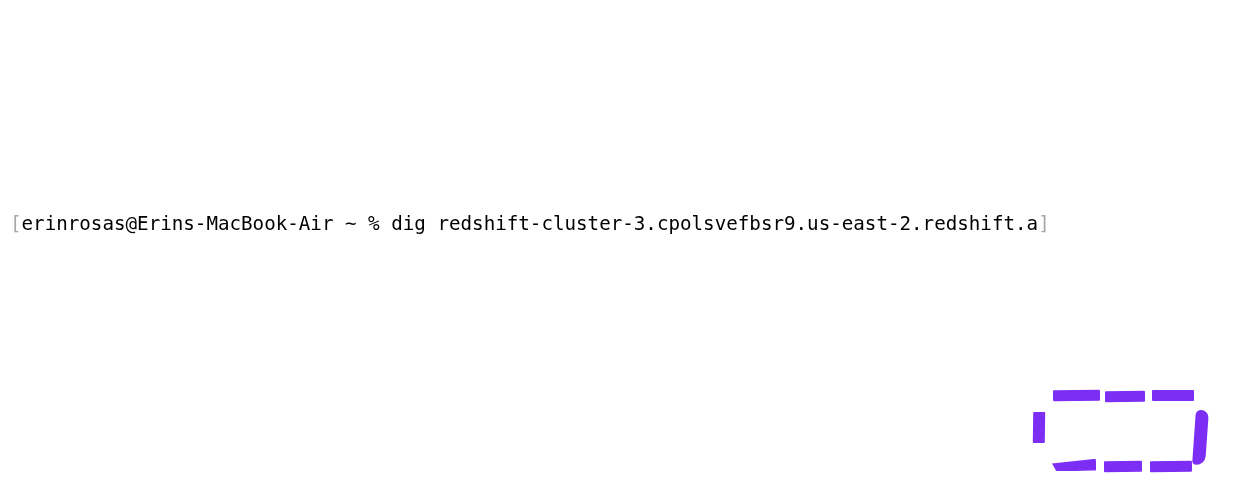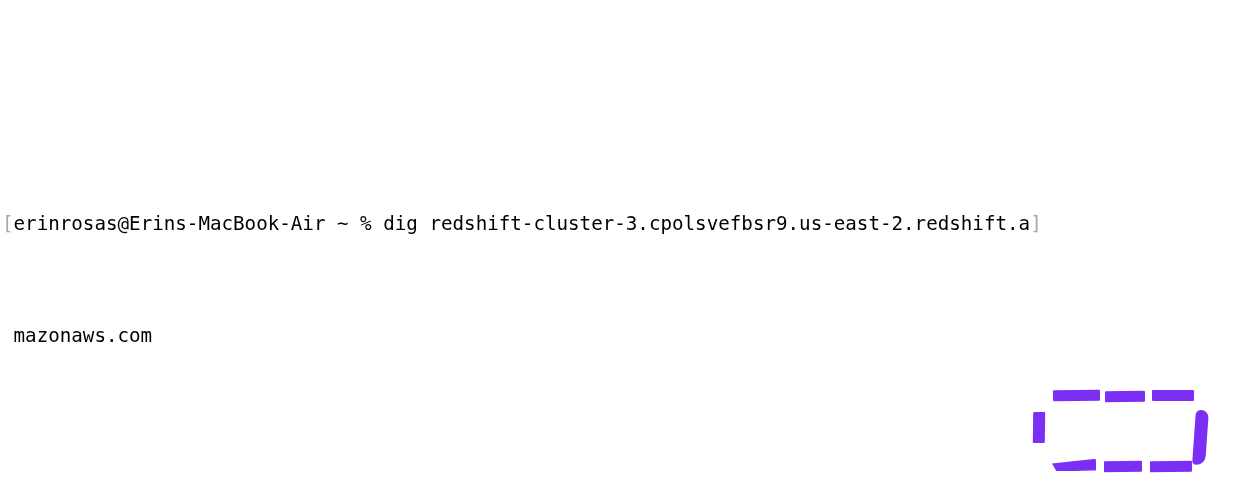--- a/index.html
+++ b/index.html
@@ -26,20 +26,21 @@
   #term {
     position: absolute;
     left: 2px;
     top: -14px;          
     width: 1250px;
     white-space: pre;
   }
   .line {
     height: 28px;
     white-space: pre;
+    margin-left: 8px;
   }
   .line.blank { color: transparent; }
 
   
   .wrapmark { color: #a8a8a8; }
 
   
   .clipped { color: #000; }
 
   
@@ -60,21 +61,20 @@
 
 <div id="screen">
 
   <div id="term">
 
     
     <div class="line clipped"></div>
 
     <div class="line"><span class="wrapmark">[</span><span>erinrosas@Erins-MacBook-Air ~ % dig redshift-cluster-3.cpolsvefbsr9.us-east-2.redshift.a</span><span class="wrapmark">]</span></div>
 
-    <div class="line"> mazonaws.com</div>
 
     <div class="line blank"></div>
 
     
 
     
 
     
 
     

